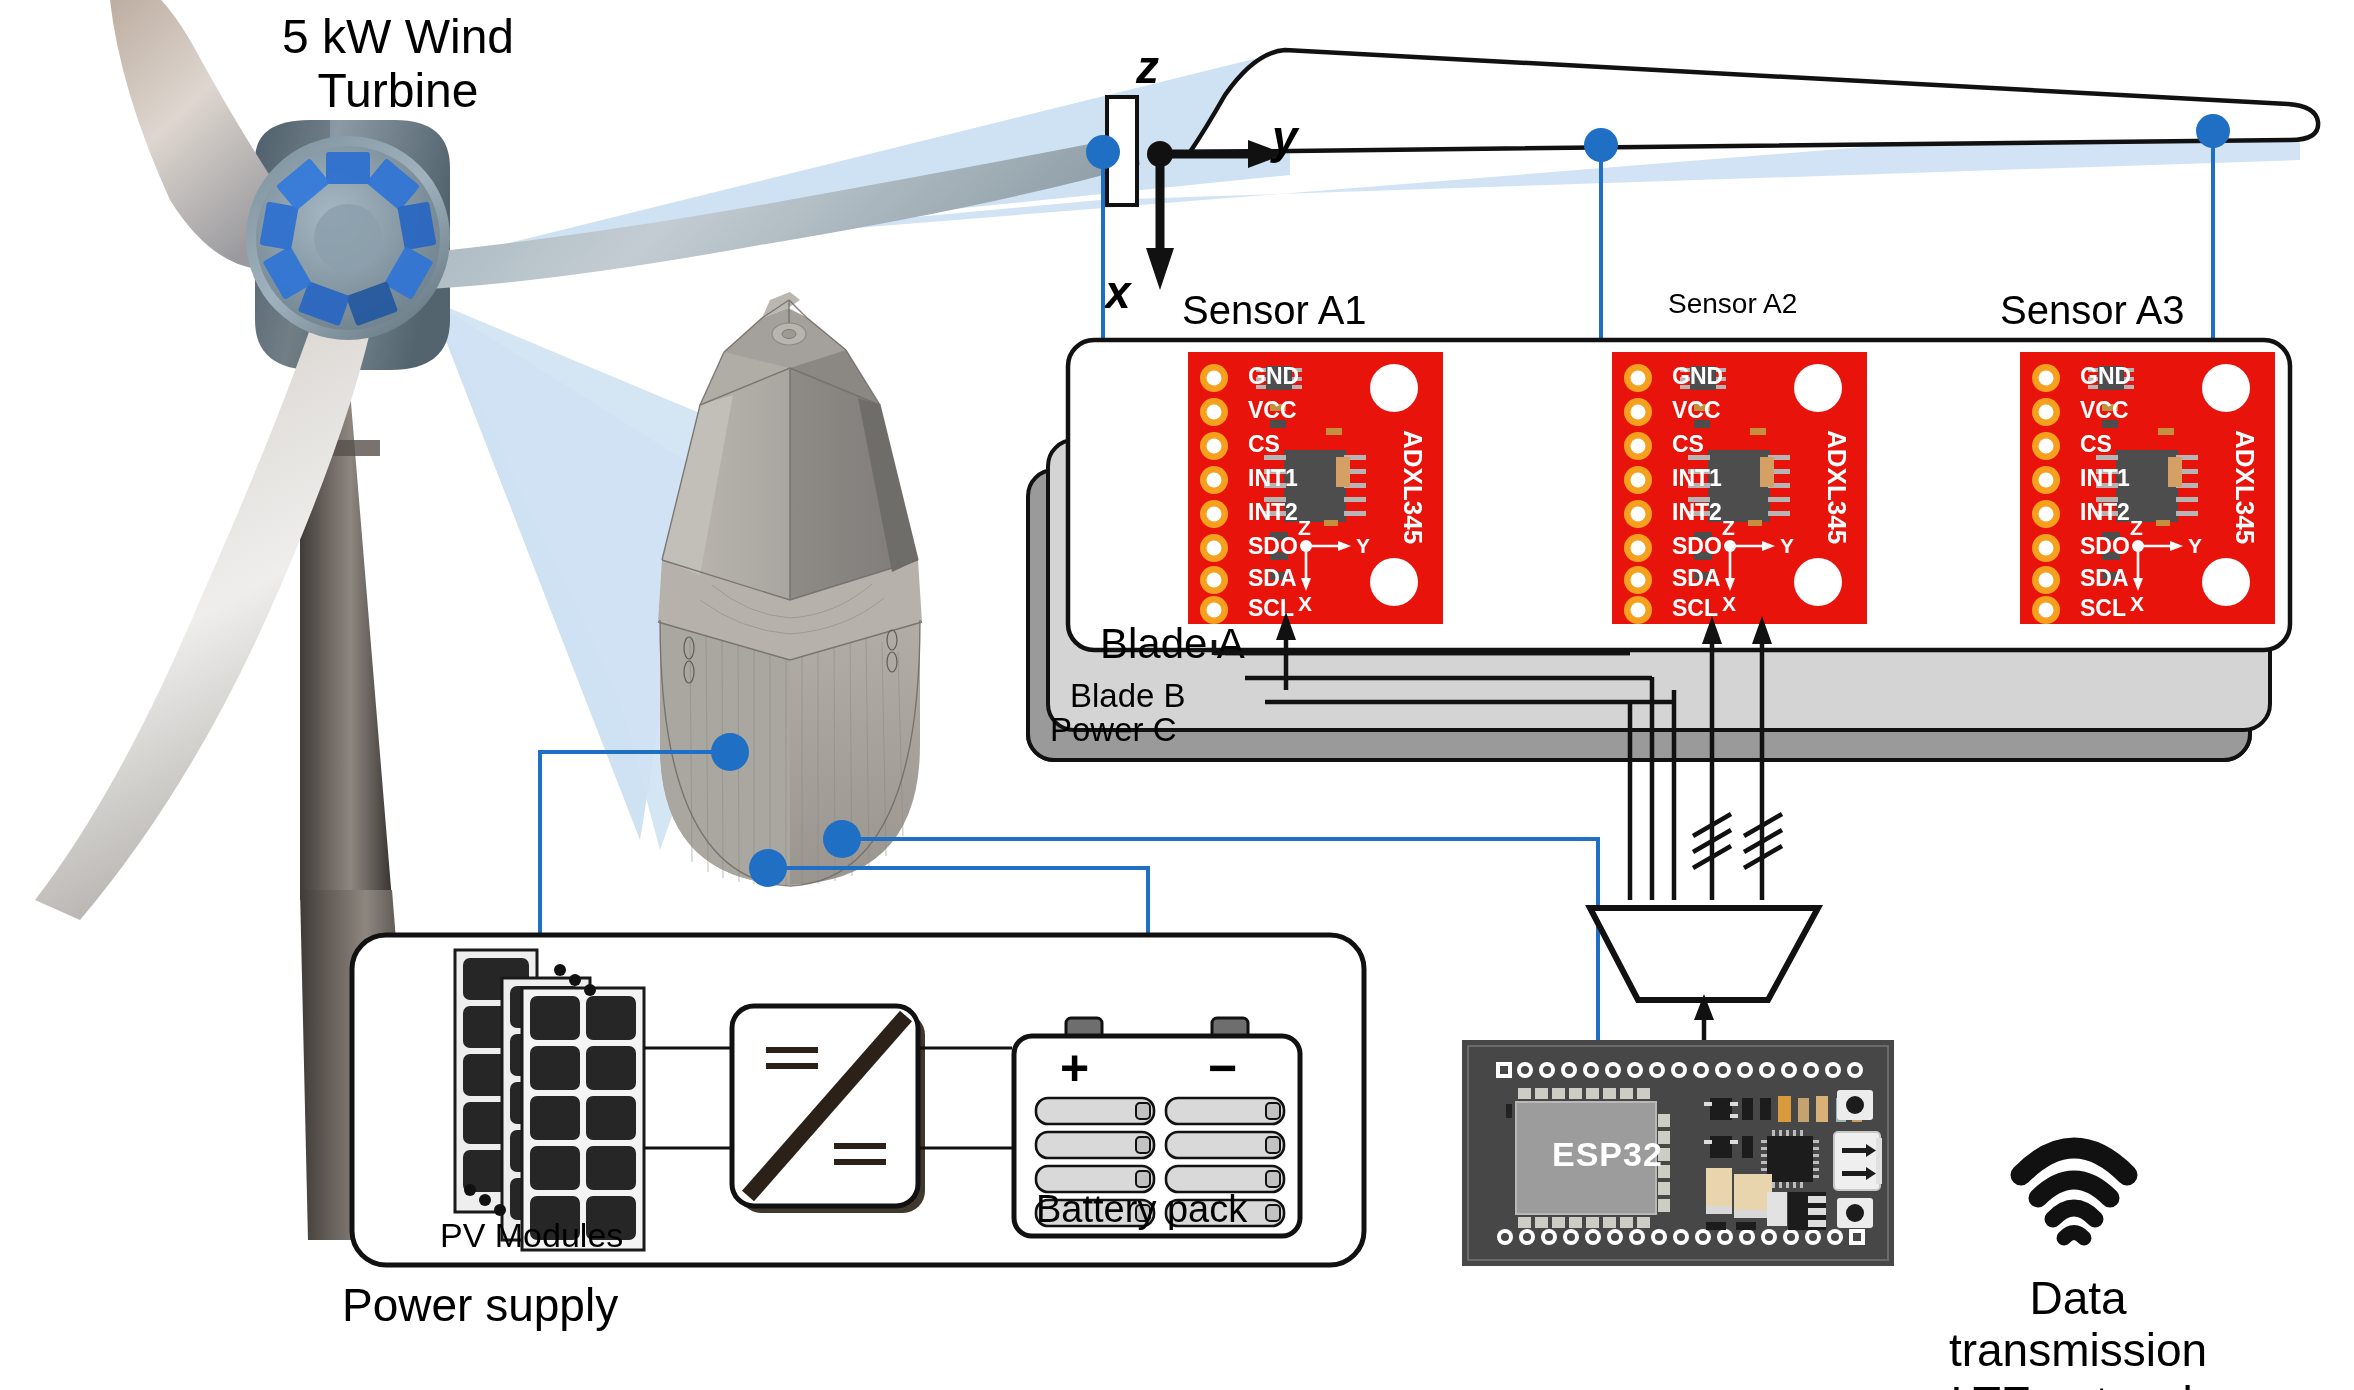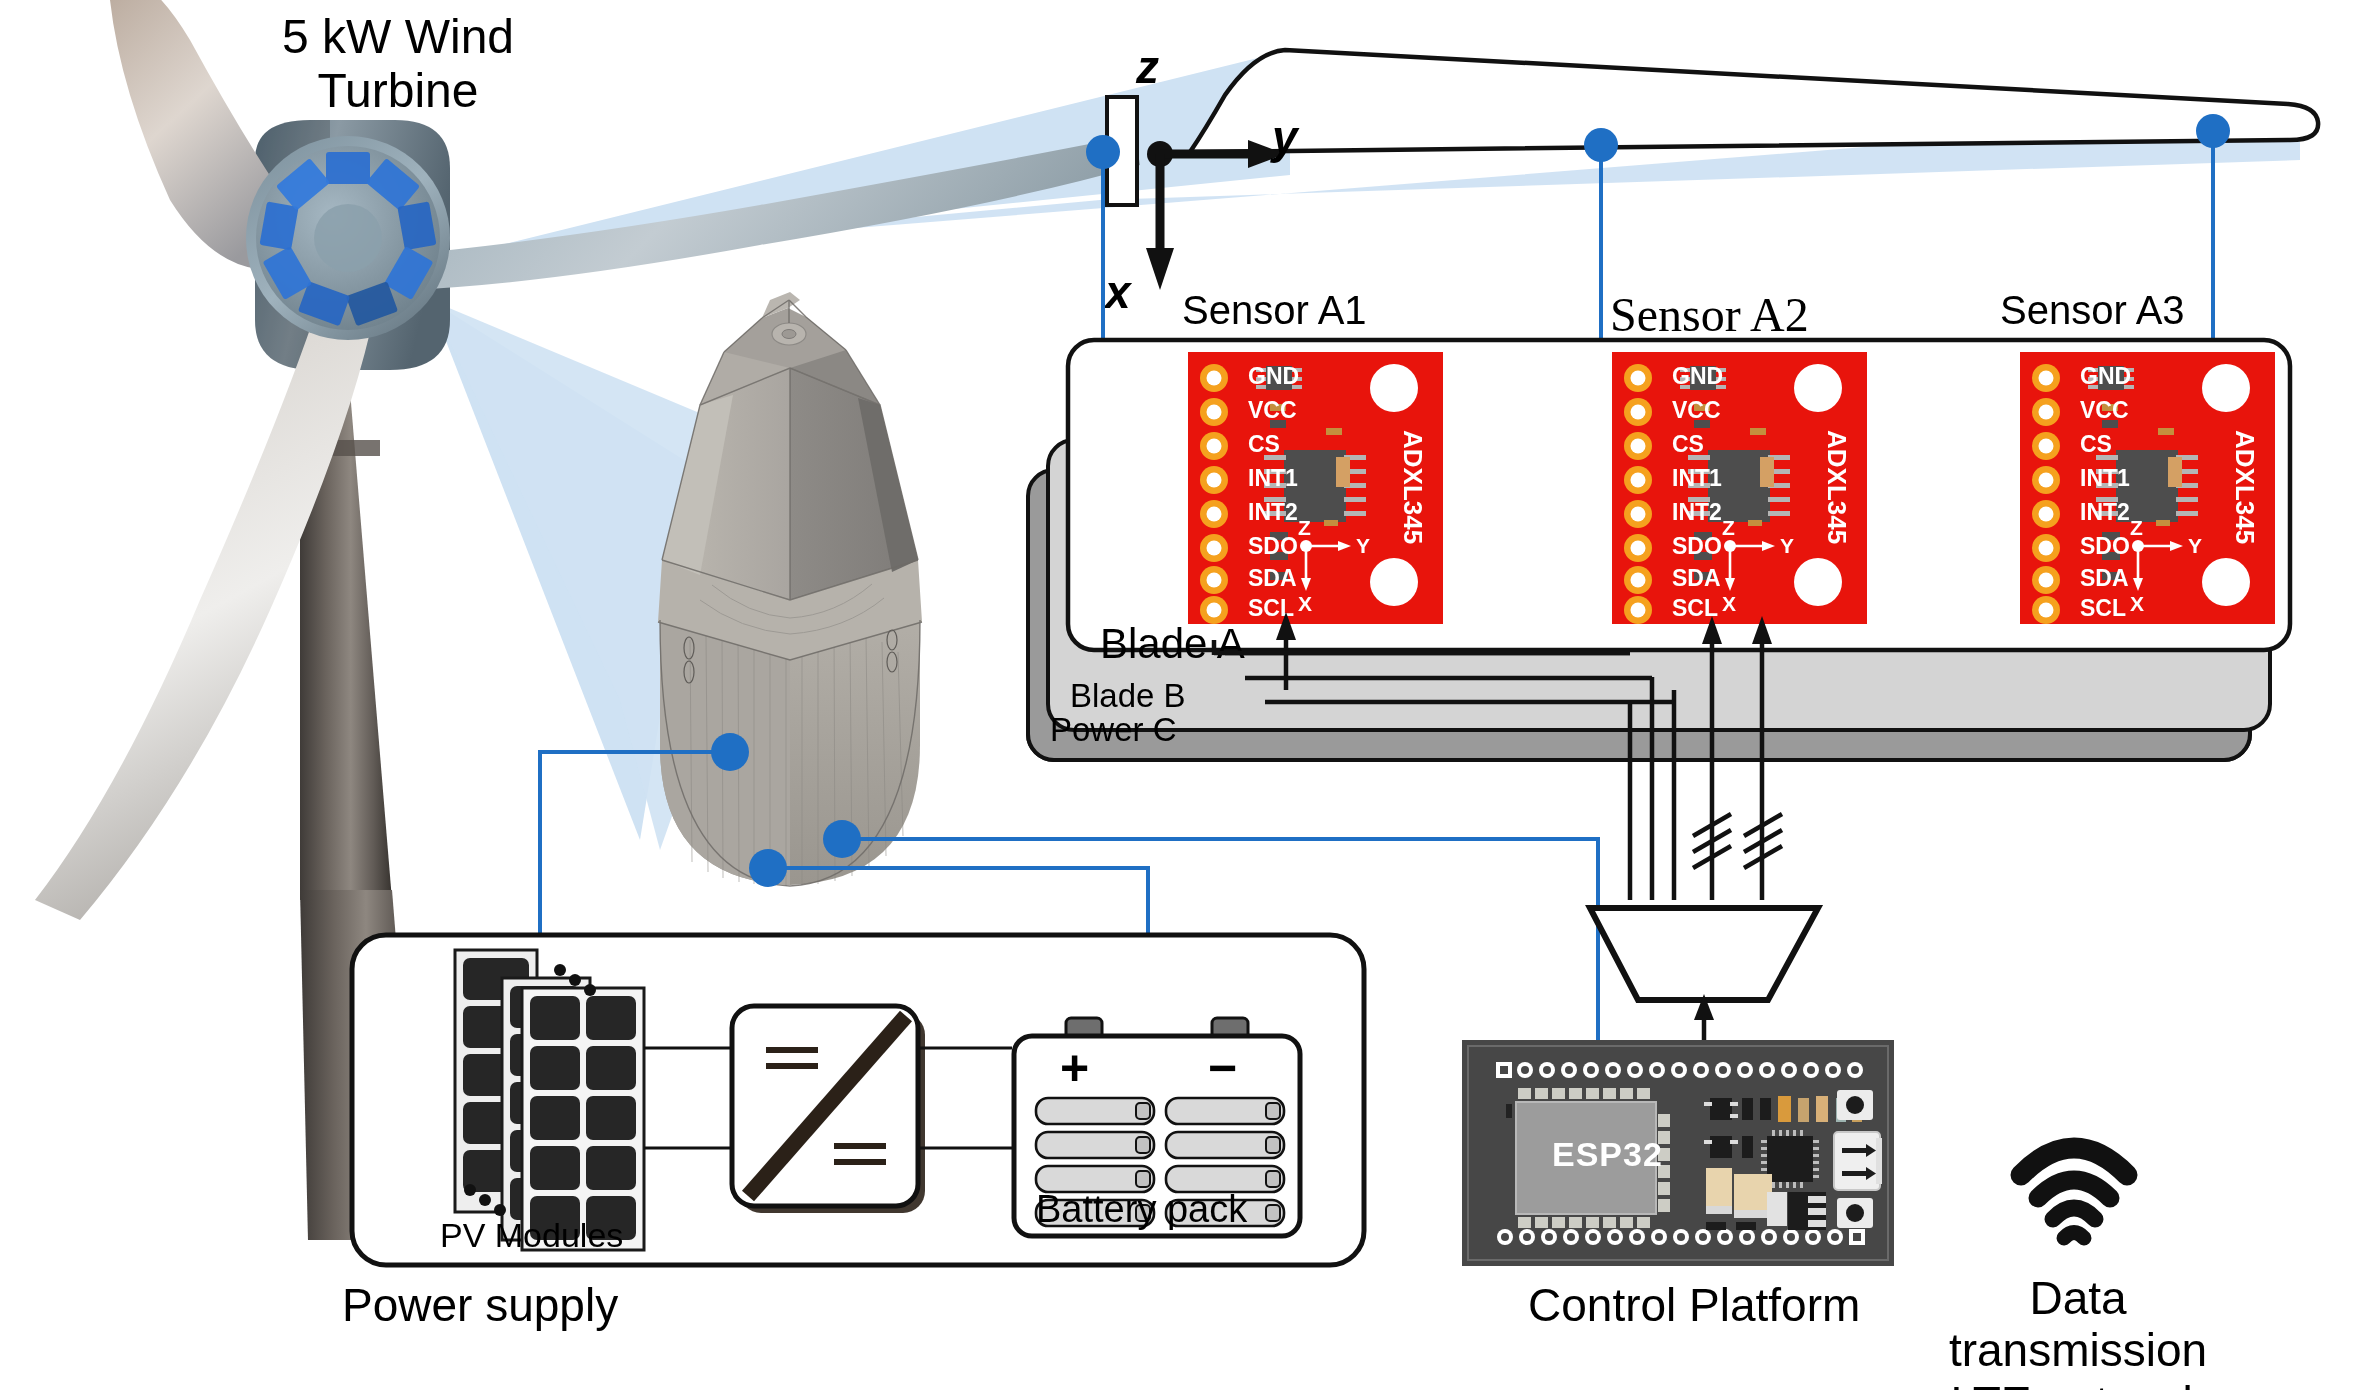--- a/index.html
+++ b/index.html
@@ -472,21 +472,21 @@
   <div class="lbl" style="left:0;top:182px;font-size:23px;font-weight:700;color:#fff;">SDO</div>
   <div class="lbl" style="left:0;top:214px;font-size:23px;font-weight:700;color:#fff;">SDA</div>
   <div class="lbl" style="left:0;top:244px;font-size:23px;font-weight:700;color:#fff;">SCL</div>
 </div>
 <div class="lbl" style="left:2230px;top:430px;font-size:26px;font-weight:700;color:#fff;writing-mode:vertical-rl;">ADXL345</div>
 <div class="lbl" style="left:2130px;top:516px;font-size:21px;font-weight:700;color:#fff;">Z</div>
 <div class="lbl" style="left:2188px;top:534px;font-size:21px;font-weight:700;color:#fff;">Y</div>
 <div class="lbl" style="left:2130px;top:592px;font-size:21px;font-weight:700;color:#fff;">X</div>
 
 <div class="lbl" style="left:1182px;top:288px;font-size:40px;">Sensor A1</div>
-<div class="lbl" style="left:1610px;top:288px;font-size:48px;font-family:Liberation Serif, serif;">Sensor A2</div>
+<div class="lbl" style="left:1668px;top:288px;font-size:28px;">Sensor A2</div>
 <div class="lbl" style="left:2000px;top:288px;font-size:40px;">Sensor A3</div>
 
 <svg class="layer">
   <g stroke="#111" stroke-width="4.5" fill="none">
 
     <path d="M 1214 655 L 1214 640"></path>
     <path d="M 1214 653 L 1225 653"></path>
 
     <path d="M 1286 690 L 1286 628"></path>
     <path d="M 1276 640 L 1286 612 L 1296 640 Z" fill="#111" stroke="none"></path>
@@ -829,18 +829,17 @@
   </g>
 </svg>
 
 <div class="lbl" style="left:248px;top:10px;font-size:48px;text-align:center;width:300px;">5 kW Wind
 Turbine</div>
 
 
 
 <div class="lbl" style="left:342px;top:1280px;font-size:46px;">Power supply</div>
 
-<div class="lbl" style="left:1528px;top:1280px;font-size:46px;">Control Platform</div>
 
 <div class="lbl" style="left:1928px;top:1272px;font-size:46px;text-align:center;width:300px;line-height:1.14;">Data transmission
 LTE network</div>
 
 </div>
 
 </body></html>

